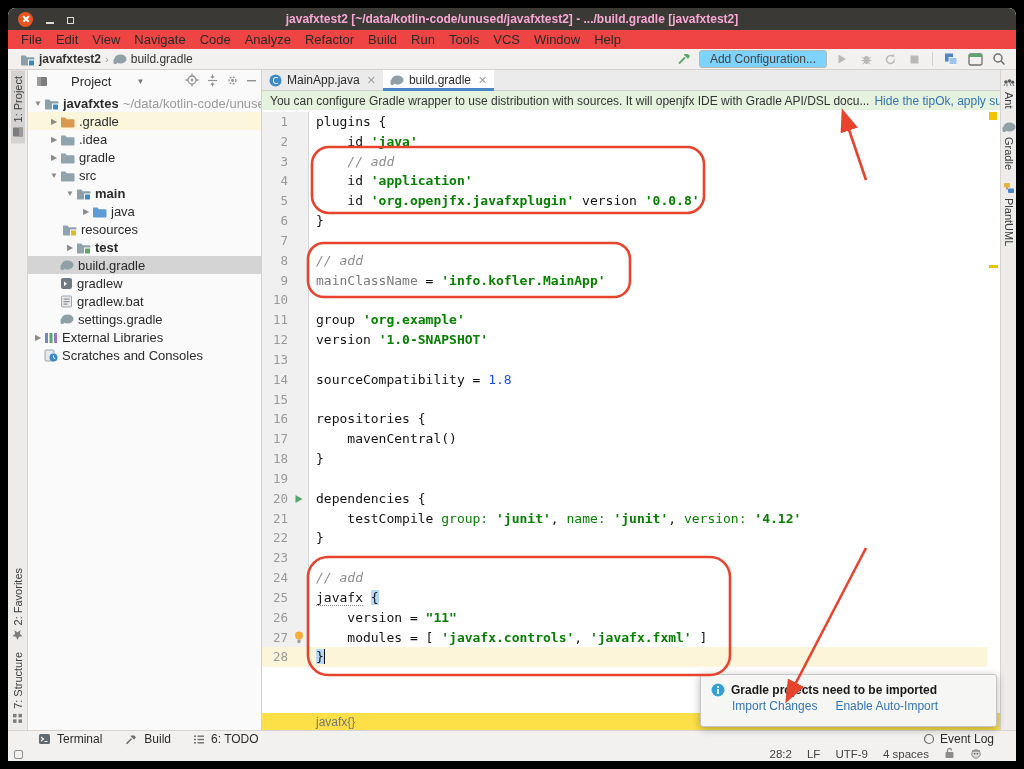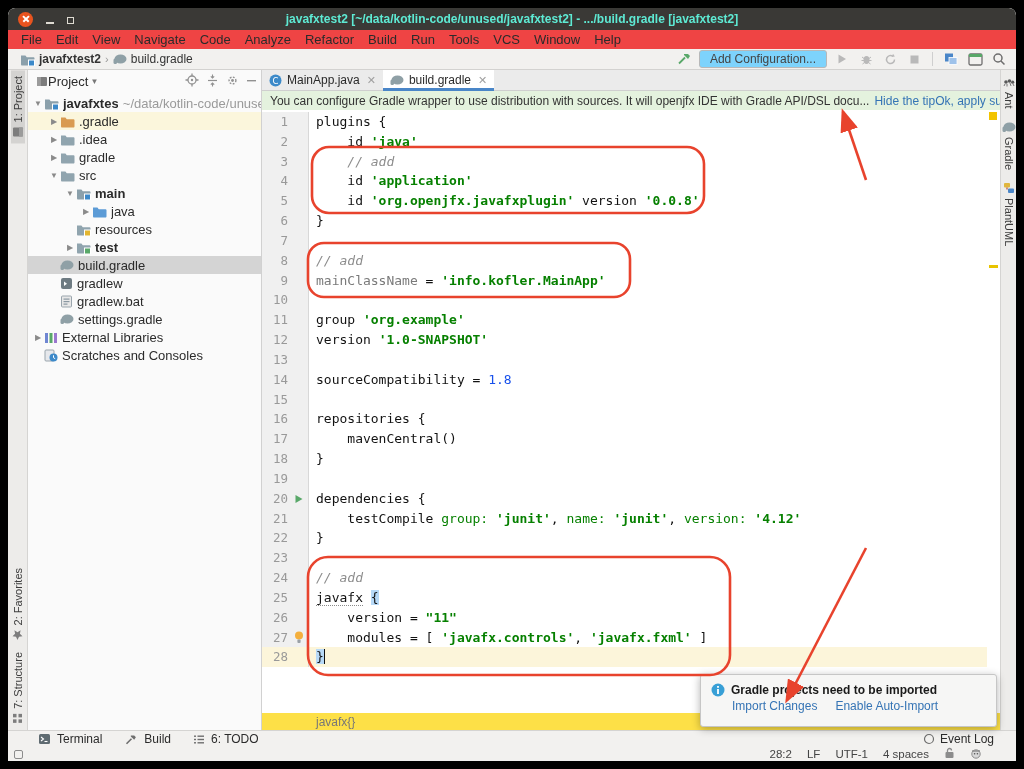--- a/index.html
+++ b/index.html
@@ -2,21 +2,21 @@
 <html><head>
 <meta charset="utf-8">
 <style>
   html,body{margin:0;padding:0;background:#000;}
   *{box-sizing:border-box;}
   body{font-family:"Liberation Sans",sans-serif;-webkit-font-smoothing:antialiased;}
   #page{position:relative;width:1024px;height:769px;background:#000;overflow:hidden;}
   #window{position:absolute;left:8px;top:8px;width:1008px;height:753px;background:#f2f1ef;border-radius:7px 7px 0 0;overflow:hidden;display:flex;flex-direction:column;}
   
   .titlebar{height:22px;background:#3a3936;position:relative;flex:0 0 auto;border-radius:7px 7px 0 0;}
-  .title-text{position:absolute;left:0;right:0;top:0;height:22px;line-height:22px;text-align:center;color:#5eead4;font-size:12px;font-weight:bold;}
+  .title-text{position:absolute;left:0;right:0;top:0;height:22px;line-height:22px;text-align:center;color:#f9a8d4;font-size:12px;font-weight:bold;}
   .winbtns{position:absolute;left:10px;top:3px;display:flex;gap:13px;align-items:center;height:16px;}
   .wb-close{width:15px;height:15px;border-radius:50%;background:#e9541f;position:relative;}
   .wb-close::before,.wb-close::after{content:"";position:absolute;left:3.5px;top:6.7px;width:8px;height:1.6px;background:#fff;}
   .wb-close::before{transform:rotate(45deg);} .wb-close::after{transform:rotate(-45deg);}
   .wb-min{width:8px;height:2px;background:#dfdbd2;margin-top:8px;}
   .wb-max{width:7px;height:7px;border:1.5px solid #dfdbd2;margin-top:3px;}
   
   .menubar{height:19px;background:#ef4444;display:flex;align-items:center;padding-left:6px;flex:0 0 auto;}
   .menu-item{font-size:13px;color:#2b2b2b;padding:0 7px;line-height:19px;cursor:default;}
   
@@ -34,21 +34,21 @@
   .stripe.left{border-right:1px solid #d5d4d2;}
   .stripe.right{border-left:1px solid #d5d4d2;width:16px;}
   .vlabel{font-size:11px;color:#3c3c3c;white-space:nowrap;display:flex;align-items:center;gap:4px;padding:6px 1px;}
   .vlabel.up{writing-mode:vertical-rl;transform:rotate(180deg);}
   .vlabel.down{writing-mode:vertical-rl;}
   .vlabel.active{background:#d4d3d1;}
   .stripe .spacer{flex:1;}
   
   .project-panel{width:234px;background:#fafafa;border-right:1px solid #d1d1d1;display:flex;flex-direction:column;flex:0 0 auto;overflow:hidden;}
   .pp-header{height:23px;display:flex;align-items:center;padding:0 4px 0 8px;font-size:13px;color:#2b2b2b;flex:0 0 auto;}
-  .pp-title{display:flex;align-items:center;gap:0;text-align:center;}
+  .pp-title{display:flex;align-items:center;gap:23px;text-align:center;}
   .pp-caret{font-size:8px;color:#777;margin-left:2px;}
   .pp-actions{margin-left:auto;display:flex;align-items:center;gap:7px;}
   .pp-actions .ico{opacity:.75;}
   .tree{flex:1;overflow:hidden;padding-top:1px;}
   .tree-row{height:18px;display:flex;align-items:center;font-size:13px;color:#2b2b2b;white-space:nowrap;}
   .tree-row.sel{background:#d4d4d4;}
   .tree-row.cream{background:#fbf6dc;}
   .tr-arrow{width:12px;text-align:center;font-size:8px;color:#8a8a8a;flex:0 0 auto;}
   .tr-label{margin-left:4px;overflow:hidden;text-overflow:clip;}
   .tr-label.b{font-weight:bold;}
@@ -361,21 +361,21 @@
             <div class="tree-row" style="padding-left:52px">
        <span class="tr-arrow">▶</span>
        <span class="ico">
                 <svg width="15" height="13" viewBox="0 0 15 13">
                   <path d="M1 2.5h4.4l1.4 1.8H13.6c.5 0 .9.4.9.9v6.3c0 .5-.4 1-1 1H2c-.5 0-1-.5-1-1V2.5z" fill="#5c9bd6"></path>
                 </svg>
               </span>
        <span class="tr-label ">java</span>
 
      </div>
-            <div class="tree-row" style="padding-left:36px">
+            <div class="tree-row" style="padding-left:22px">
        <span class="tr-arrow"></span>
        <span class="ico">
                 <svg width="15" height="13" viewBox="0 0 15 13">
                   <path d="M1 2.5h4.4l1.4 1.8H13.6c.5 0 .9.4.9.9v6.3c0 .5-.4 1-1 1H2c-.5 0-1-.5-1-1V2.5z" fill="#90a4ae"></path>
                   <rect x="8.5" y="7" width="6" height="6" fill="#e3b52e" stroke="#fff" stroke-width="1"></rect>
                 </svg>
               </span>
        <span class="tr-label ">resources</span>
 
      </div>
@@ -730,21 +730,21 @@
           </span>
           <span>Event Log</span>
         </span>
       </div>
 
     <div class="statusbar">
       <span class="sb-toggle"></span>
       <span class="sb-right" id="sb-right">
           <span>28:2</span>
           <span>LF</span>
-          <span>UTF-1</span>
+          <span>UTF-9</span>
           <span>4 spaces</span>
           <span><span class="ico">
               <svg width="11" height="12" viewBox="0 0 11 12">
                 <rect x="1.5" y="5" width="8" height="6" rx="1" fill="#8c8c8c"></rect>
                 <path d="M3.5 5V3.5a2 2 0 0 1 4 0" fill="none" stroke="#8c8c8c" stroke-width="1.3"></path>
               </svg>
             </span></span>
           <span><span class="ico">
               <svg width="12" height="12" viewBox="0 0 12 12">
                 <circle cx="6" cy="7" r="4.2" fill="#d8d8d8" stroke="#8c8c8c"></circle>

